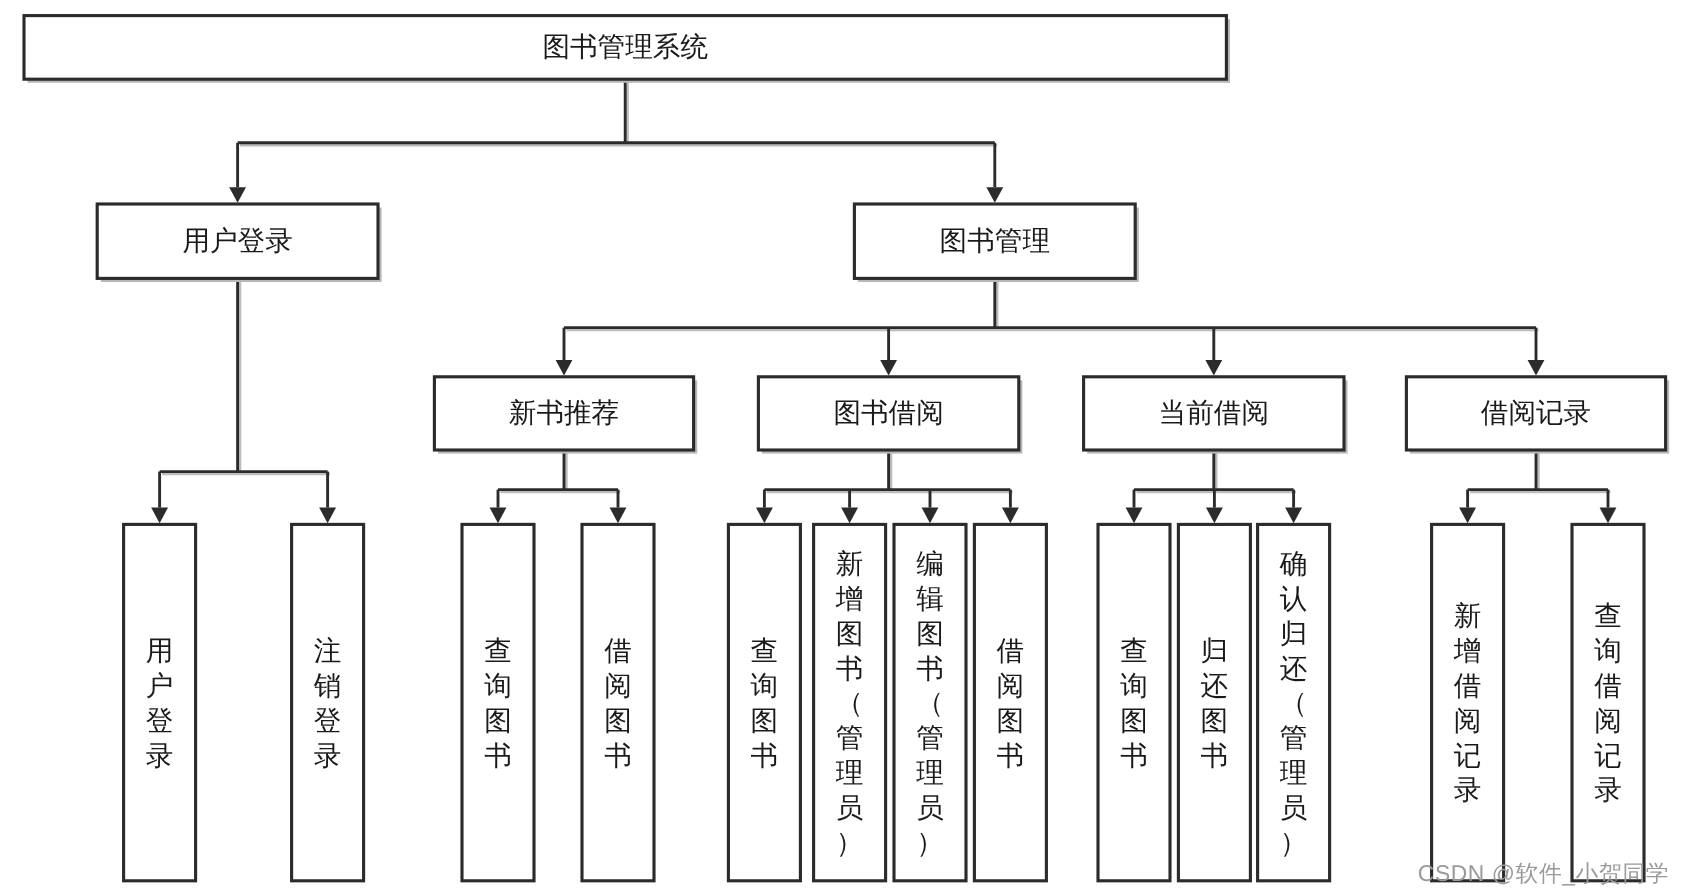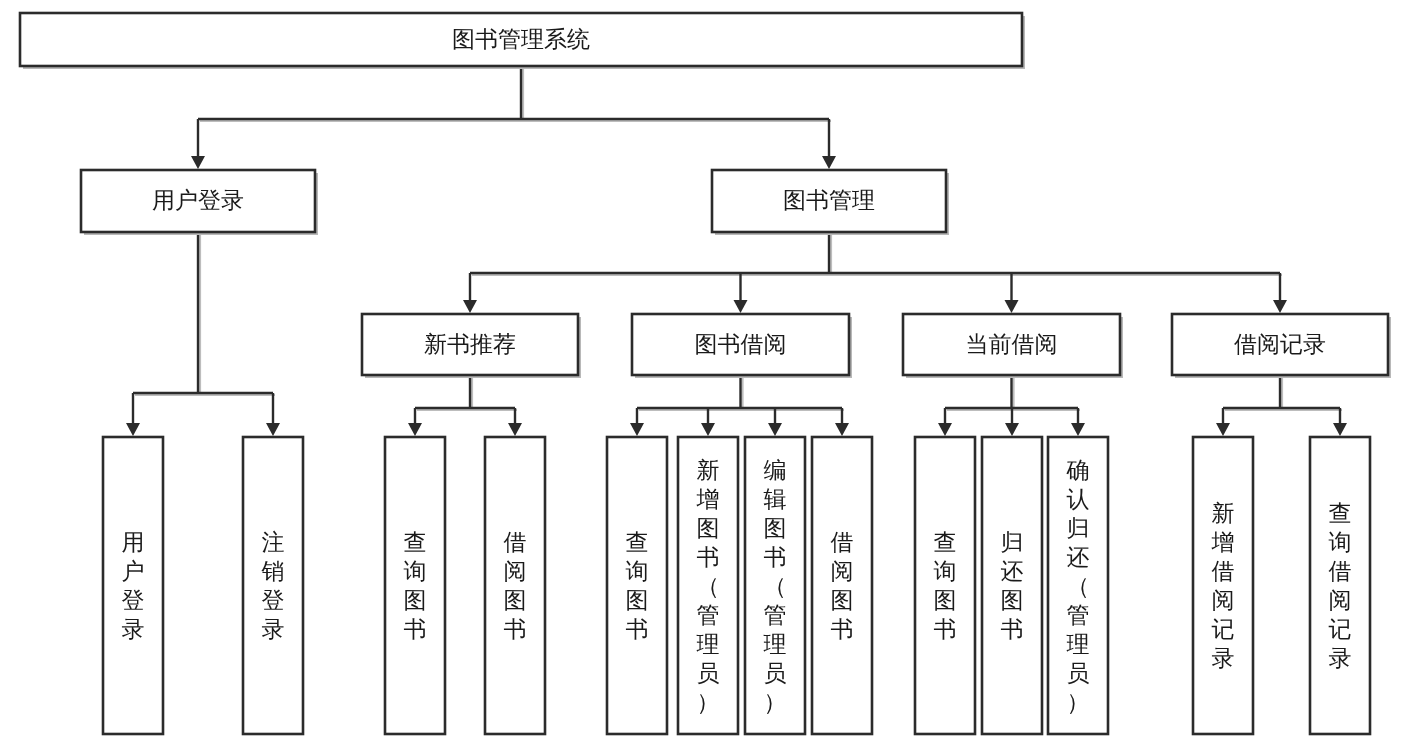--- a/index.html
+++ b/index.html
@@ -208,13 +208,14 @@
         <g>
           <rect class="node-rect" x="1193" y="437" width="60" height="297"></rect>
           <text class="node-label-vert" x="1223" y="521.12"><tspan x="1223" dy="0">新</tspan><tspan x="1223" dy="29">增</tspan><tspan x="1223" dy="29">借</tspan><tspan x="1223" dy="29">阅</tspan><tspan x="1223" dy="29">记</tspan><tspan x="1223" dy="29">录</tspan></text>
         </g>
         <g>
           <rect class="node-rect" x="1310" y="437" width="60" height="297"></rect>
           <text class="node-label-vert" x="1340" y="521.12"><tspan x="1340" dy="0">查</tspan><tspan x="1340" dy="29">询</tspan><tspan x="1340" dy="29">借</tspan><tspan x="1340" dy="29">阅</tspan><tspan x="1340" dy="29">记</tspan><tspan x="1340" dy="29">录</tspan></text>
         </g>
       </g>
   </svg>
+  <div class="watermark">CSDN @软件_小贺同学</div>
 </div>
 
 </body></html>

